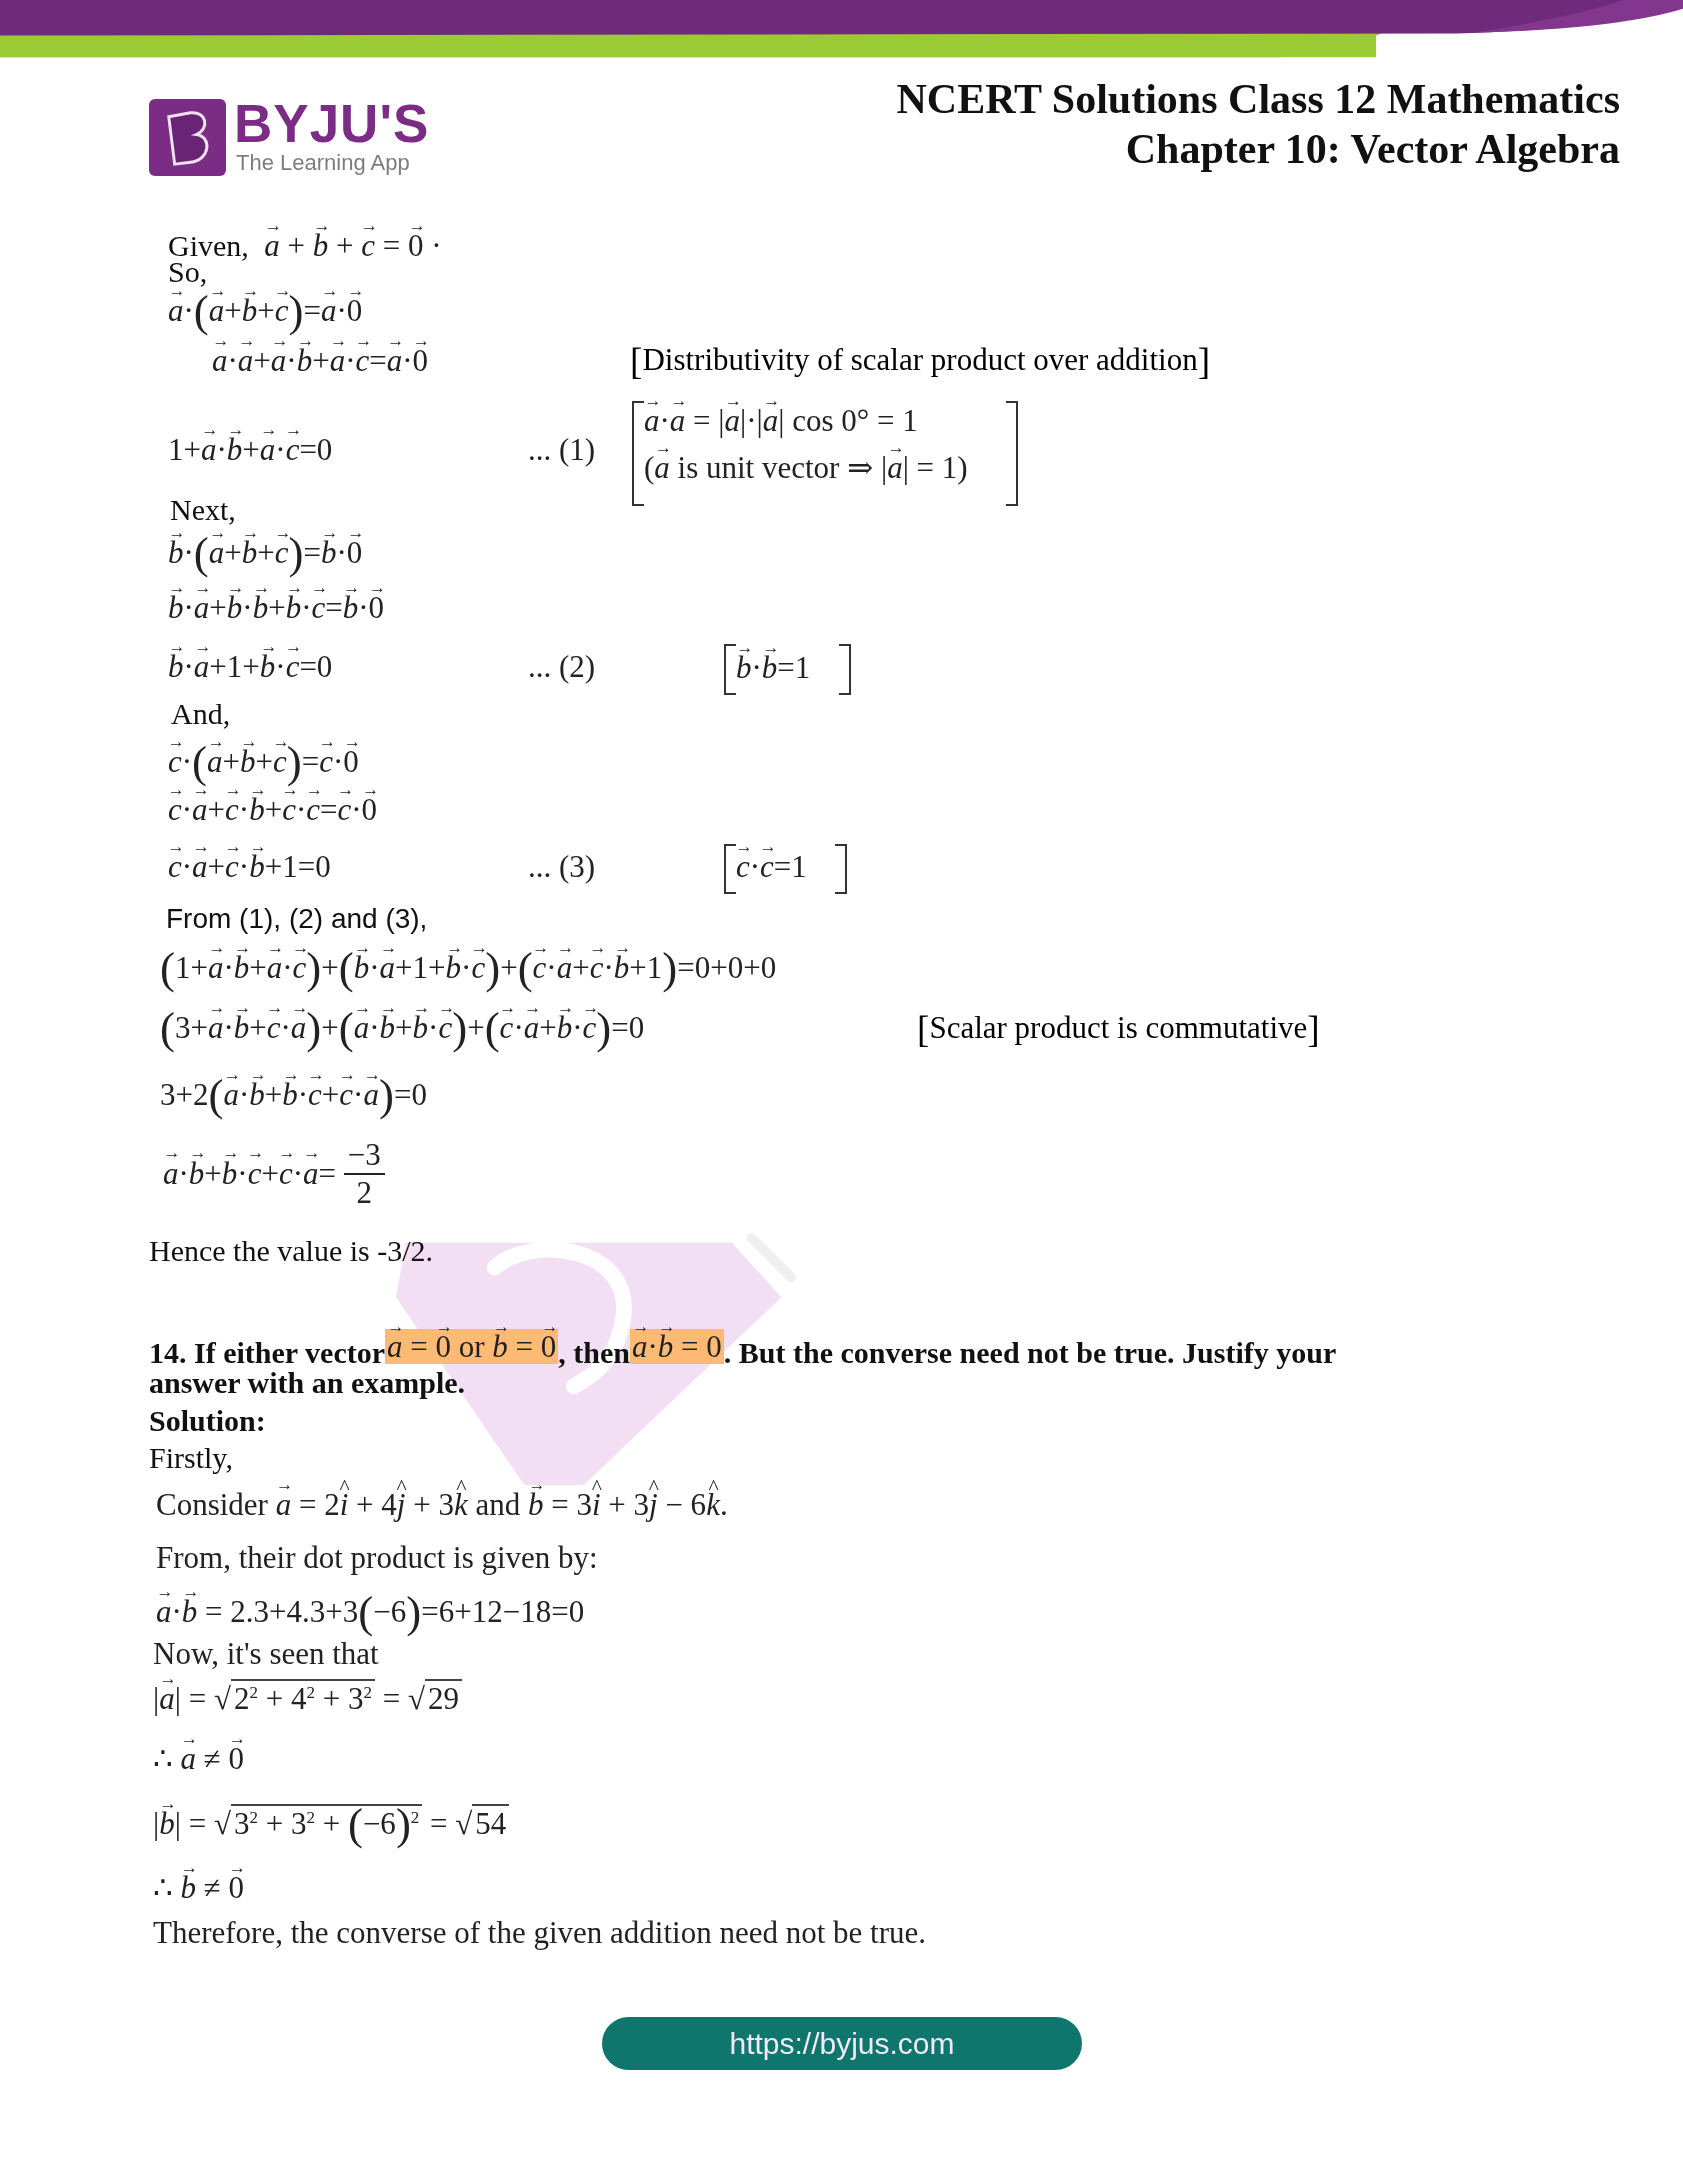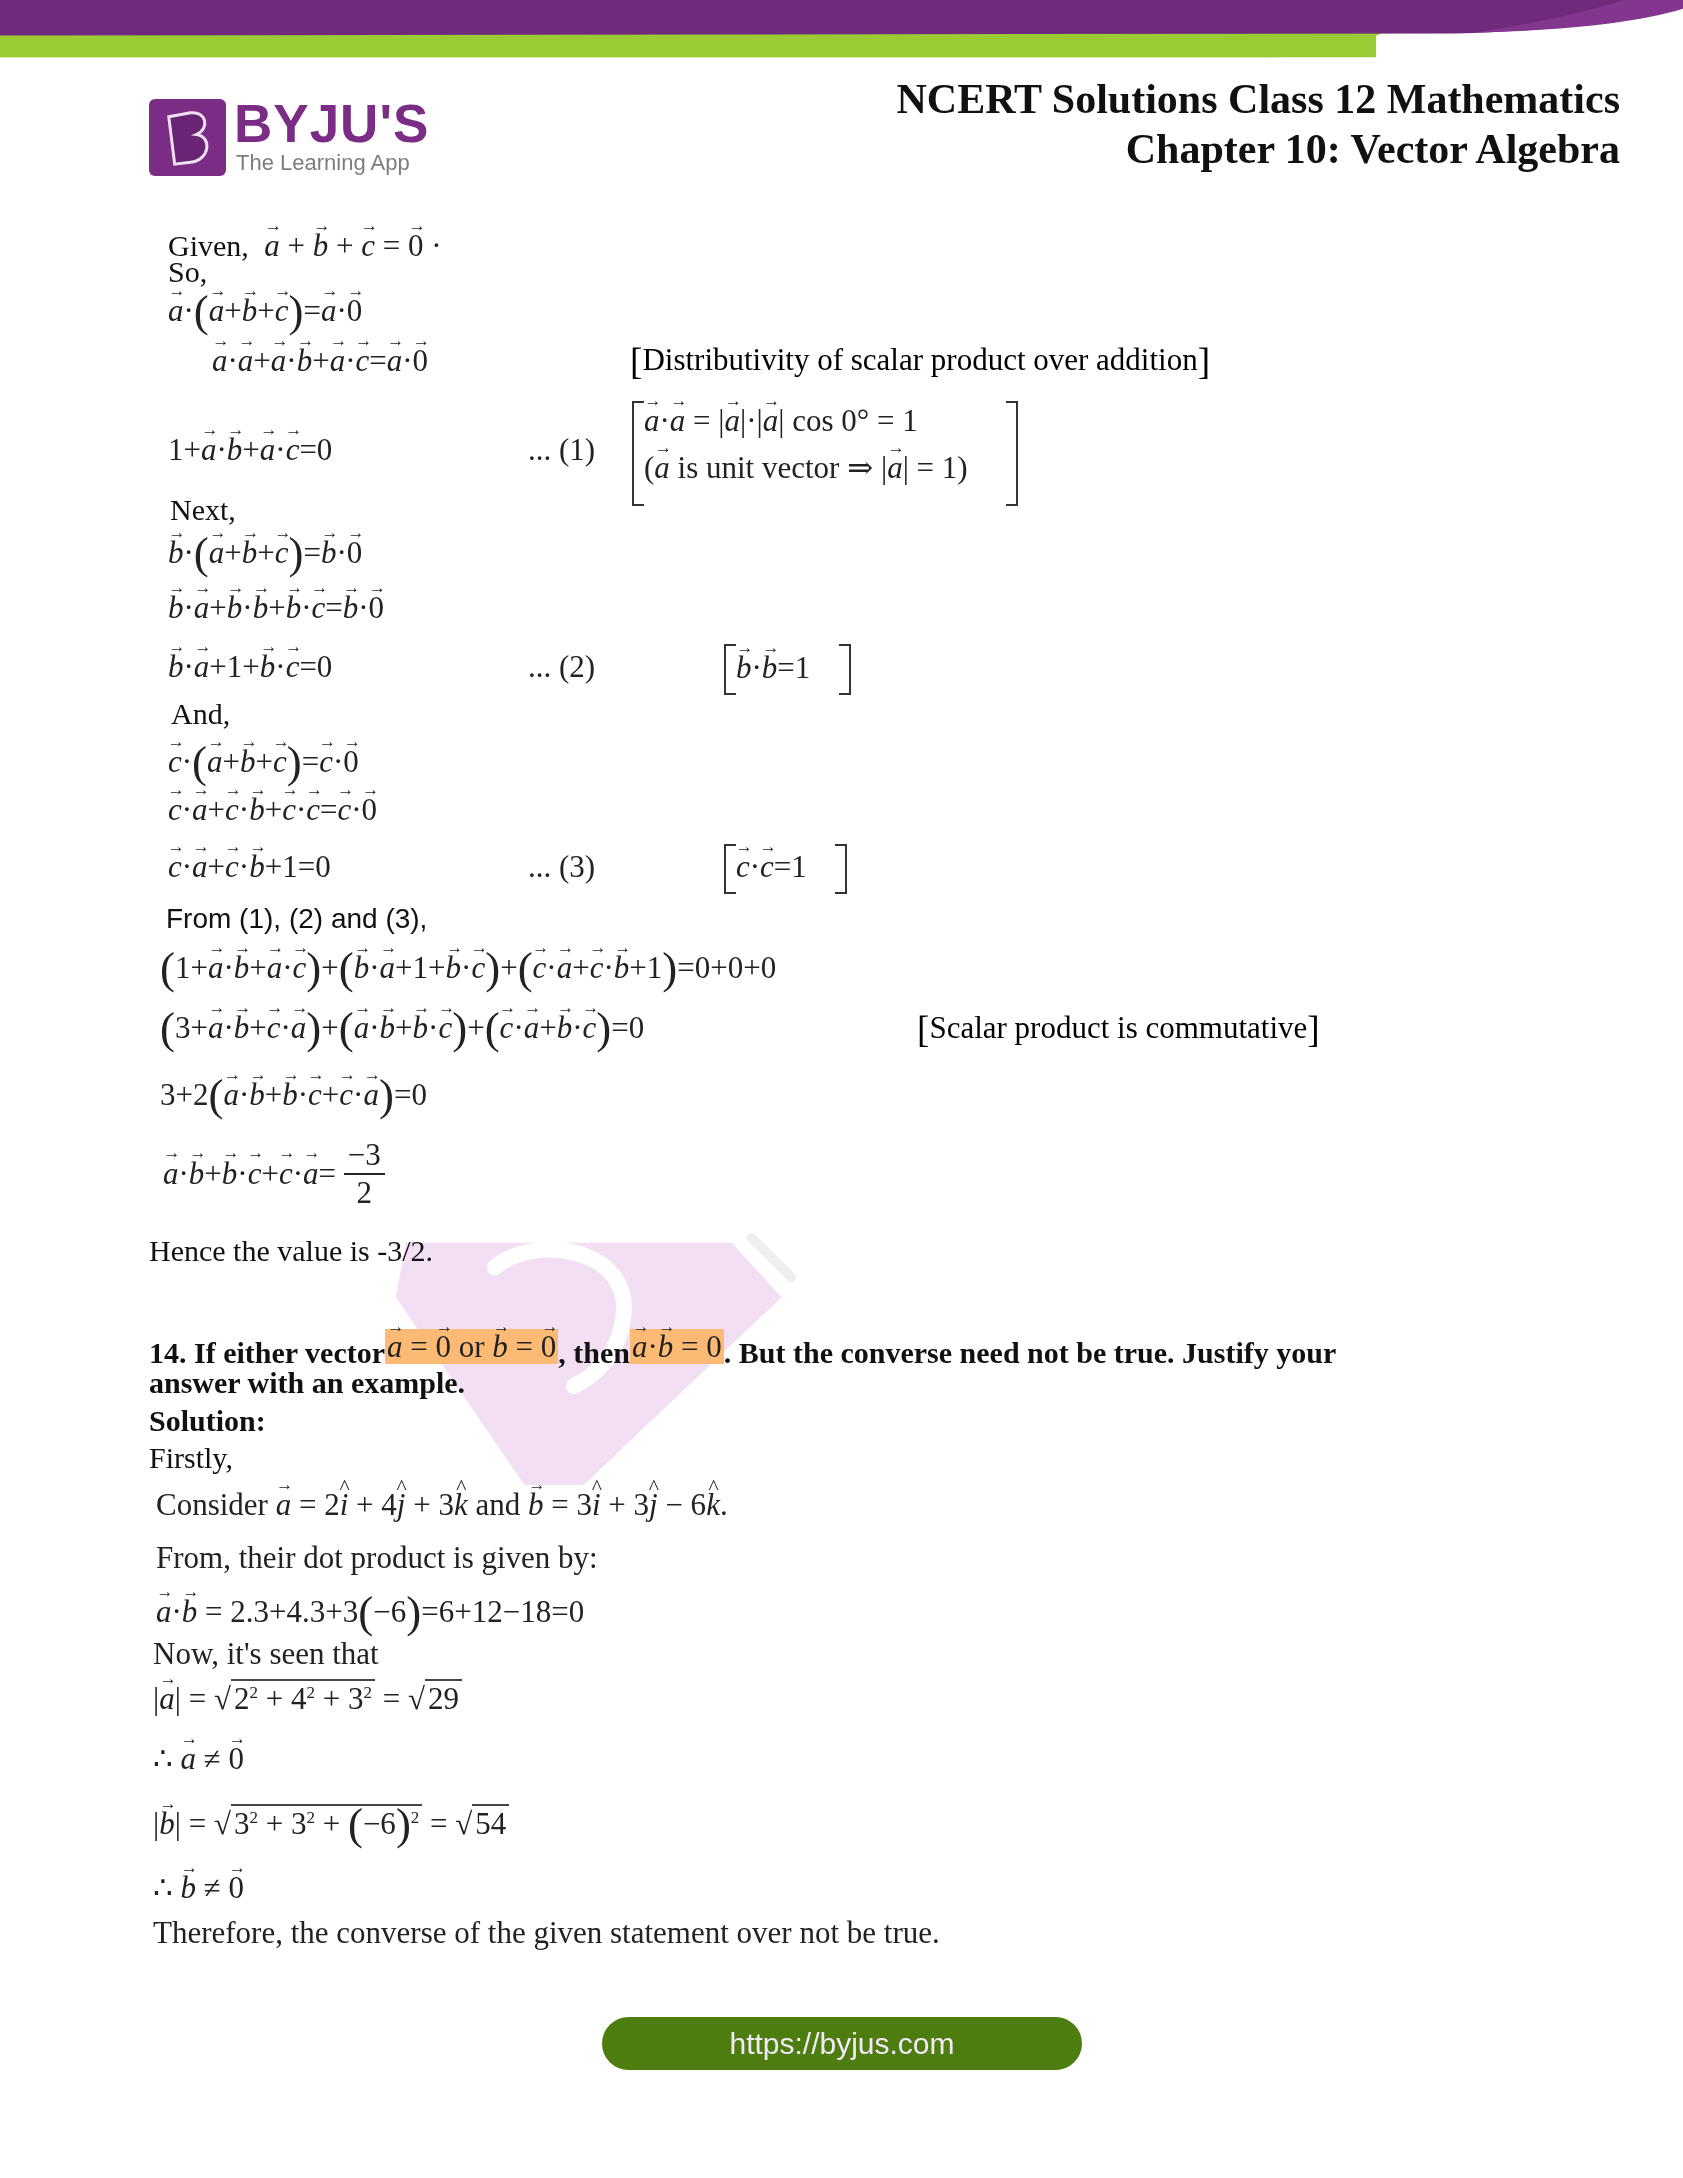--- a/index.html
+++ b/index.html
@@ -180,16 +180,16 @@
 </div>
 <div class="abs math" style="left:153px; top:1740px;">
   ∴ <span class="vec">a</span> ≠ <span class="vec" style="font-style:normal">0</span>
 </div>
 <div class="abs math" style="left:153px; top:1806px;">
   |<span class="vec">b</span>| = √<span class="sqrt"><span class="rad">3<sup>2</sup> + 3<sup>2</sup> + <span class="bigp">(</span>−6<span class="bigp">)</span><sup>2</sup></span></span> = √<span class="sqrt"><span class="rad">54</span></span>
 </div>
 <div class="abs math" style="left:153px; top:1869px;">
   ∴ <span class="vec">b</span> ≠ <span class="vec" style="font-style:normal">0</span>
 </div>
-<div class="abs math" style="left:153px; top:1915px;">Therefore, the converse of the given statement over not be true.</div>
+<div class="abs math" style="left:153px; top:1915px;">Therefore, the converse of the given addition need not be true.</div>
 
-<a class="footer-pill" style="background:#4d7c0f;">https://byjus.com</a>
+<a class="footer-pill" style="background:#0f766e;">https://byjus.com</a>
 
 
 </body></html>

